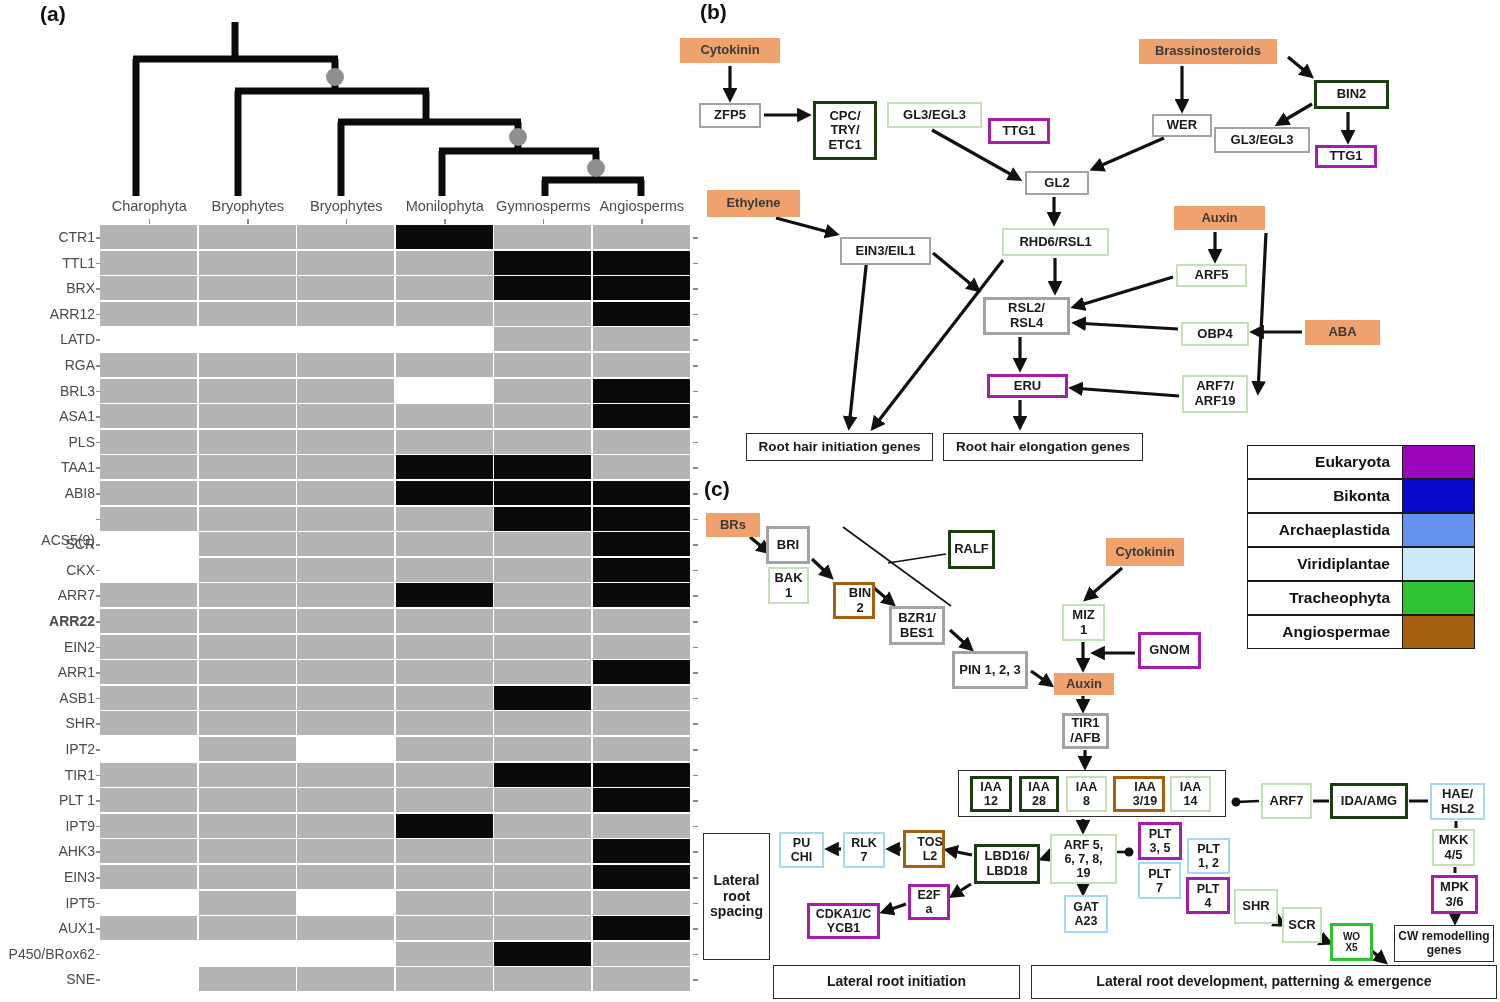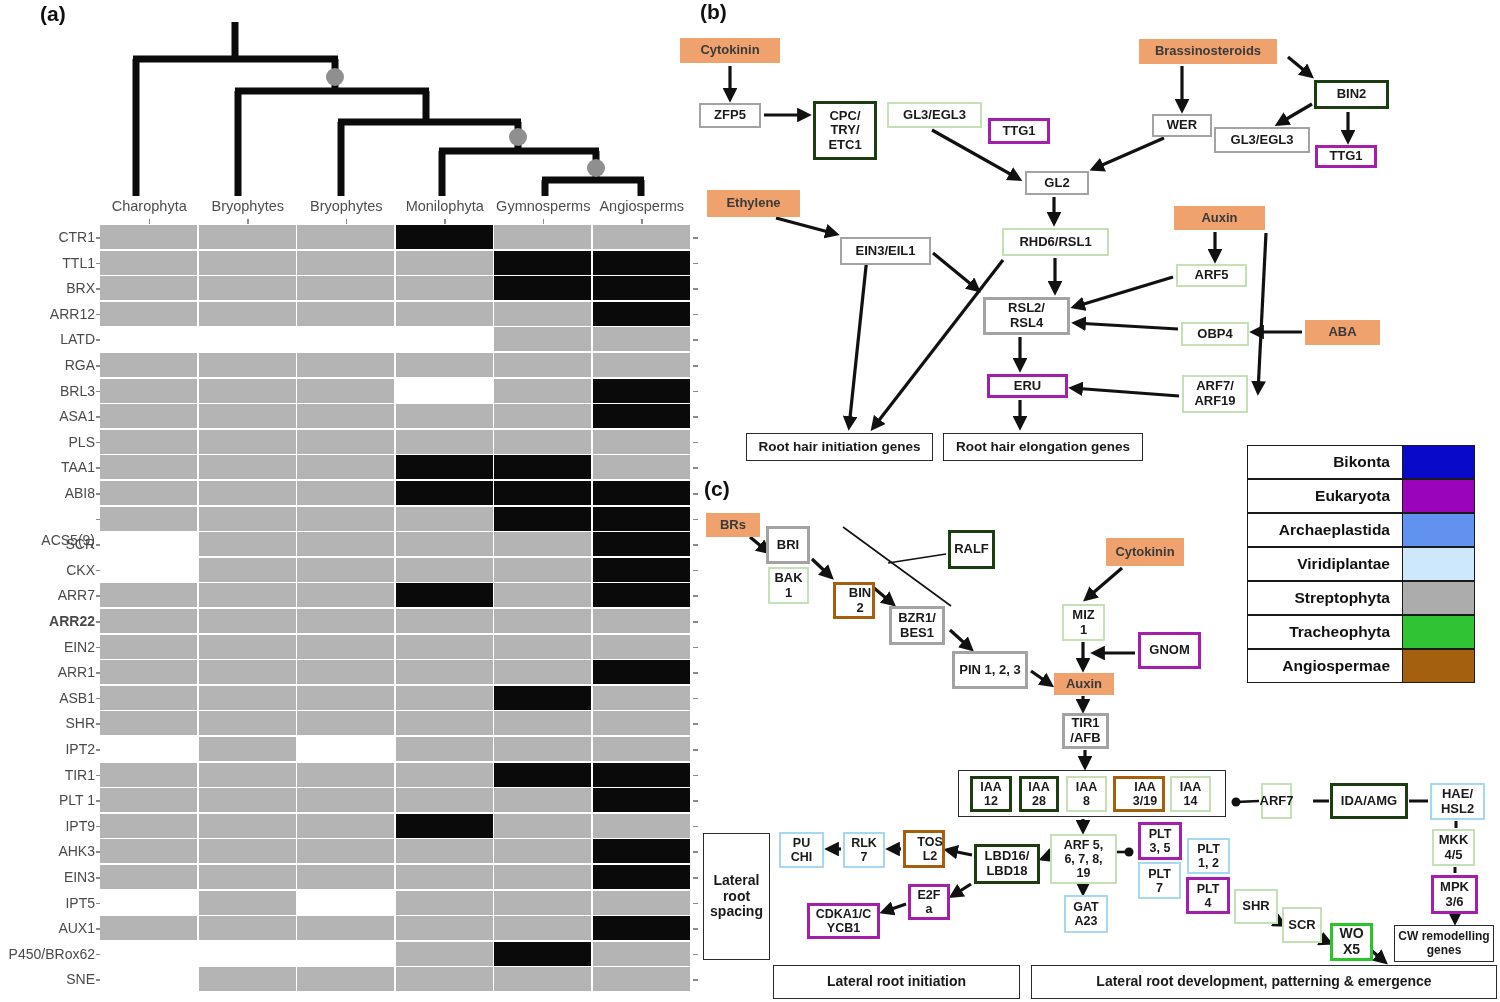--- a/index.html
+++ b/index.html
@@ -457,21 +457,21 @@
       <div class="node s-dgreen" style="left: 970px; top: 776px; width: 42px; height: 36px; font-size: 12.5px;">IAA
 12</div>
       <div class="node s-dgreen" style="left: 1019px; top: 776px; width: 40px; height: 36px; font-size: 12.5px;">IAA
 28</div>
       <div class="node s-lgreen" style="left: 1066px; top: 776px; width: 41px; height: 36px; font-size: 12.5px;">IAA
 8</div>
       <div class="node s-brown" style="left: 1113px; top: 776px; width: 52px; height: 36px; font-size: 12.5px;">IAA
 3/19</div>
       <div class="node s-lgreen" style="left: 1170px; top: 776px; width: 41px; height: 36px; font-size: 12.5px;">IAA
 14</div>
-      <div class="node s-lgreen" style="left: 1261px; top: 783px; width: 31px; height: 36px;">ARF7</div>
+      <div class="node s-lgreen" style="left: 1261px; top: 783px; width: 51px; height: 36px;">ARF7</div>
       <div class="node s-dgreen" style="left: 1330px; top: 783px; width: 78px; height: 36px;">IDA/AMG</div>
       <div class="node s-lblue" style="left: 1430px; top: 783px; width: 55px; height: 37px;">HAE/
 HSL2</div>
       <div class="node s-lgreen" style="left: 1432px; top: 829px; width: 43px; height: 37px;">MKK
 4/5</div>
       <div class="node s-purple" style="left: 1431px; top: 875px; width: 47px; height: 39px;">MPK
 3/6</div>
       <div class="node s-plain" style="left: 1394px; top: 925px; width: 100px; height: 37px; font-size: 12px; font-weight: 600;">CW remodelling
 genes</div>
       <div class="node s-plain" style="left: 703px; top: 833px; width: 67px; height: 127px; font-size: 14px; font-weight: 600;">Lateral
@@ -497,45 +497,41 @@
       <div class="node s-purple" style="left: 1138px; top: 822px; width: 44px; height: 38px; font-size: 12.5px;">PLT
 3, 5</div>
       <div class="node s-lblue" style="left: 1187px; top: 838px; width: 43px; height: 36px; font-size: 12.5px;">PLT
 1, 2</div>
       <div class="node s-lblue" style="left: 1138px; top: 862px; width: 43px; height: 37px; font-size: 12.5px;">PLT
 7</div>
       <div class="node s-purple" style="left: 1186px; top: 877px; width: 44px; height: 37px; font-size: 12.5px;">PLT
 4</div>
       <div class="node s-lgreen" style="left: 1234px; top: 889px; width: 44px; height: 35px;">SHR</div>
       <div class="node s-lgreen" style="left: 1282px; top: 907px; width: 40px; height: 36px;">SCR</div>
-      <div class="node s-bgreen" style="left: 1330px; top: 923px; width: 43px; height: 38px; font-size: 14px;">WO
+      <div class="node s-bgreen" style="left: 1330px; top: 923px; width: 43px; height: 38px; font-size: 10px;">WO
 X5</div>
       <div class="node s-plain" style="left: 773px; top: 965px; width: 247px; height: 34px; font-size: 14px; font-weight: 600;">Lateral root initiation</div>
       <div class="node s-plain" style="left: 1031px; top: 965px; width: 466px; height: 34px; font-size: 14px; font-weight: 600;">Lateral root development, patterning &amp; emergence</div>
     </div>
   <div id="legend">
       <div class="lg-row">
+        <div class="lg-label">Eukaryota</div>
+        <div class="lg-swatch" style="background: rgb(154, 5, 188);"></div>
+      </div>
+      <div class="lg-row">
         <div class="lg-label">Bikonta</div>
         <div class="lg-swatch" style="background: rgb(9, 9, 201);"></div>
-      </div>
-      <div class="lg-row">
-        <div class="lg-label">Eukaryota</div>
-        <div class="lg-swatch" style="background: rgb(154, 5, 188);"></div>
       </div>
       <div class="lg-row">
         <div class="lg-label">Archaeplastida</div>
         <div class="lg-swatch" style="background: rgb(98, 146, 240);"></div>
       </div>
       <div class="lg-row">
         <div class="lg-label">Viridiplantae</div>
         <div class="lg-swatch" style="background: rgb(205, 232, 250);"></div>
-      </div>
-      <div class="lg-row">
-        <div class="lg-label">Streptophyta</div>
-        <div class="lg-swatch" style="background: rgb(172, 172, 172);"></div>
       </div>
       <div class="lg-row">
         <div class="lg-label">Tracheophyta</div>
         <div class="lg-swatch" style="background: rgb(48, 196, 52);"></div>
       </div>
       <div class="lg-row">
         <div class="lg-label">Angiospermae</div>
         <div class="lg-swatch" style="background: rgb(165, 96, 15);"></div>
       </div>
     </div>

